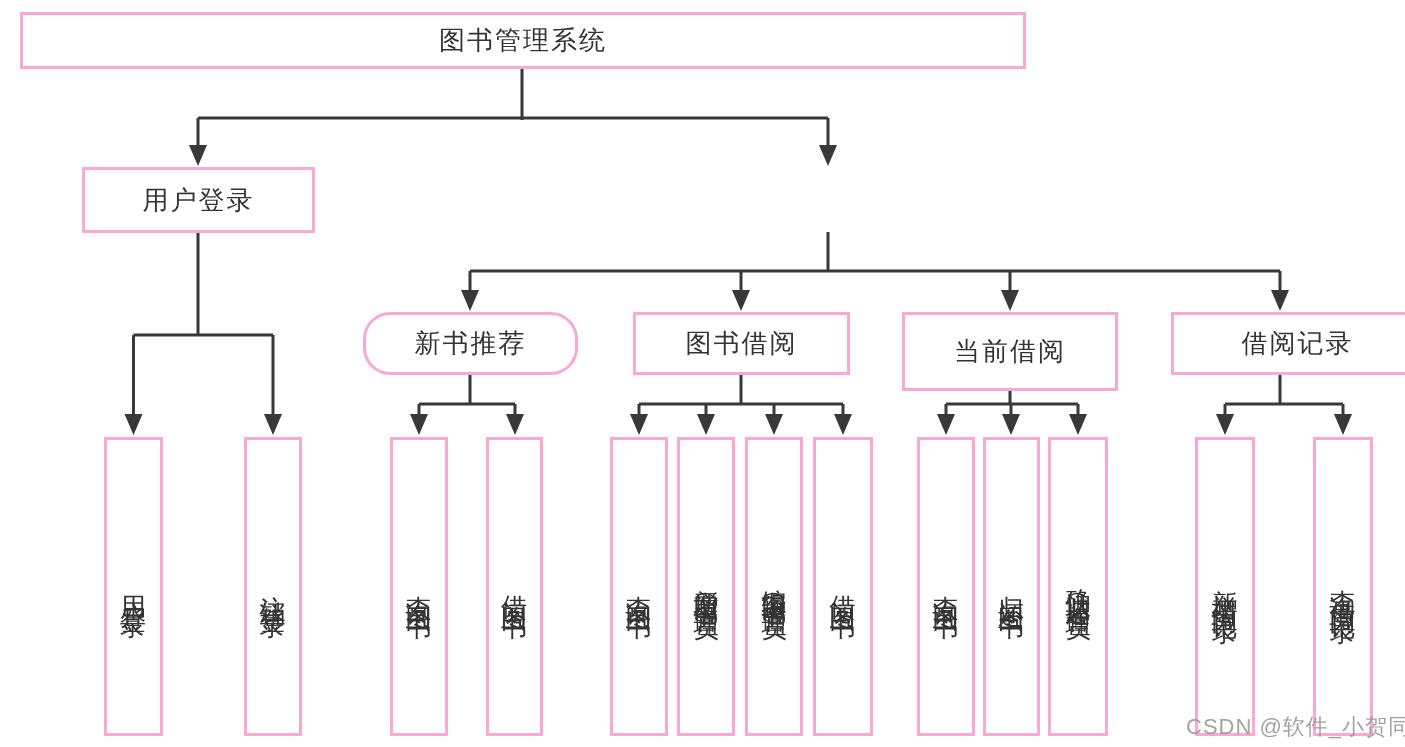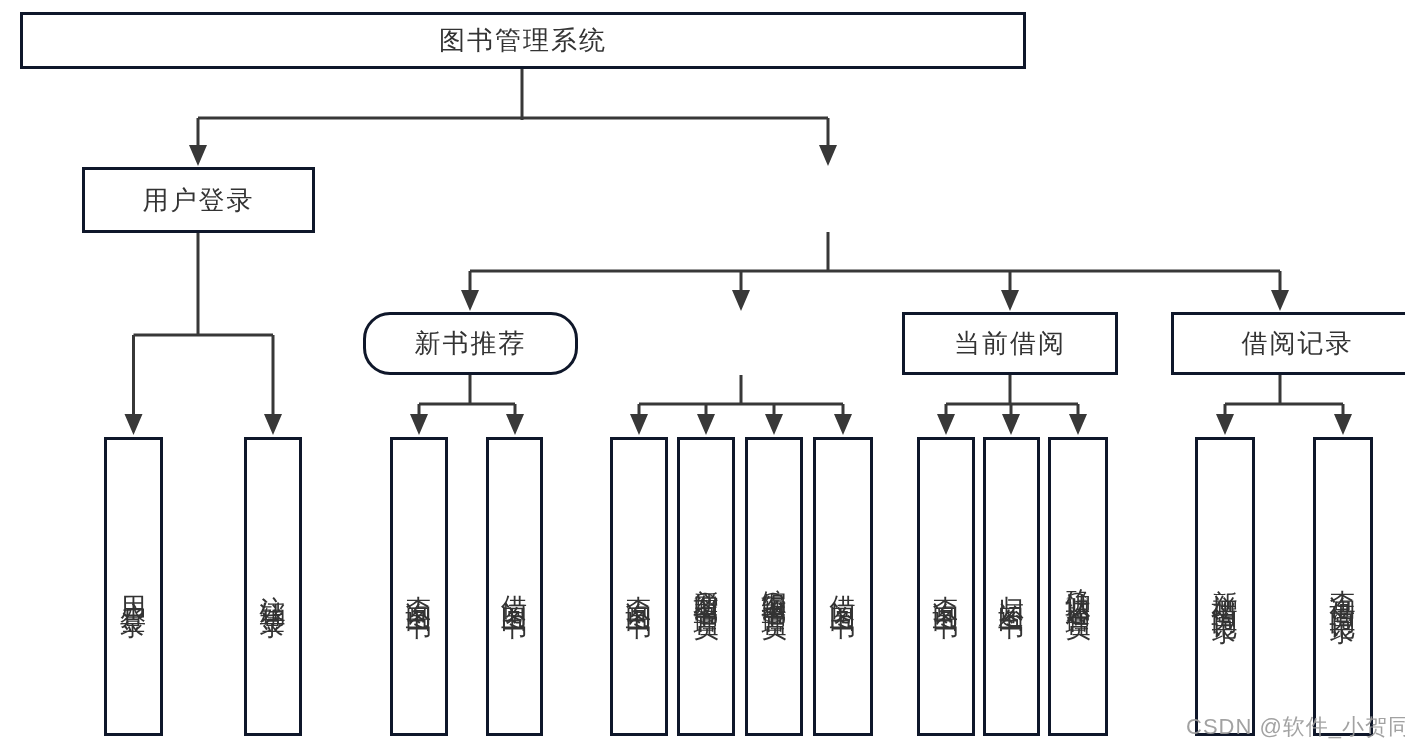--- a/index.html
+++ b/index.html
@@ -13,21 +13,21 @@
   }
   svg.connectors {
     position: absolute;
     left: 0; top: 0;
     width: 1405px; height: 747px;
     z-index: 1;
   }
   .node {
     position: absolute;
     background: #ffffff;
-    border: 3px solid #0f172a;
+    border: 3px solid #f9a8d4;
     box-sizing: border-box;
     display: flex;
     align-items: center;
     justify-content: center;
     color: #333333;
     font-size: 26px;
     letter-spacing: 2px;
     z-index: 2;
     white-space: nowrap;
   }
@@ -95,21 +95,22 @@
       M1069 414 L1087 414 L1078 435 Z
       M1216 414 L1234 414 L1225 435 Z
       M1334 414 L1352 414 L1343 435 Z"></path>
   </svg>
 
   <div class="node" style="left:20px; top:12px; width:1006px; height:57px;">图书管理系统</div>
 
   <div class="node" style="left:82px; top:167px; width:233px; height:66px;">用户登录</div>
 
   <div class="node" style="left:363px; top:312px; width:215px; height:63px;border-radius:27px;">新书推荐</div>
-  <div class="node" style="left:902px; top:312px; width:216px; height:63px;">当前借阅</div>
+  <div class="node" style="left:633px; top:312px; width:217px; height:63px;">图书借阅</div>
+  <div class="node" style="left:902px; top:312px; width:216px; height:79px;">当前借阅</div>
   <div class="node" style="left:1171px; top:312px; width:253px; height:63px;font-family:Liberation Serif, serif;">借阅记录</div>
 
   <div class="node v-node" style="left:104px; top:437px; width:59px; height:299px;">用户登录</div>
   <div class="node v-node" style="left:244px; top:437px; width:58px; height:299px;">注销登录</div>
 
   <div class="node v-node" style="left:390px; top:437px; width:58px; height:299px;">查询图书</div>
   <div class="node v-node" style="left:486px; top:437px; width:57px; height:299px;">借阅图书</div>
 
   <div class="node v-node" style="left:610px; top:437px; width:58px; height:299px;">查询图书</div>
   <div class="node v-node long" style="left:677px; top:437px; width:58px; height:299px;">新增图书（管理员）</div>

